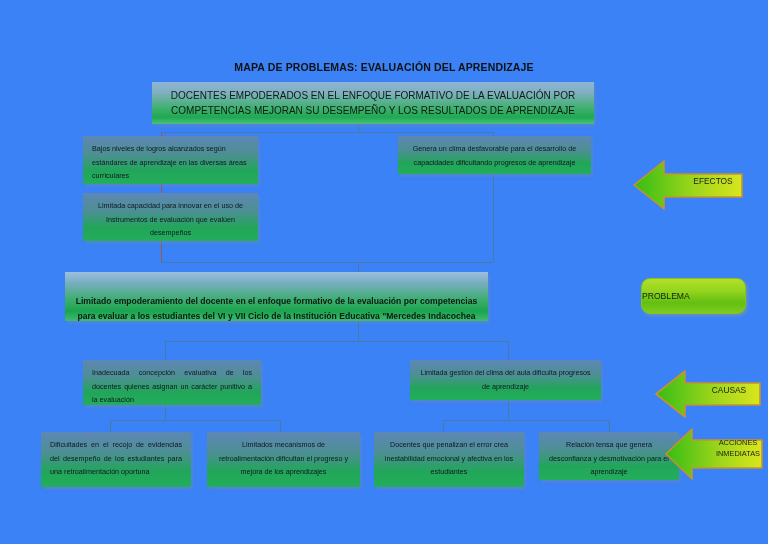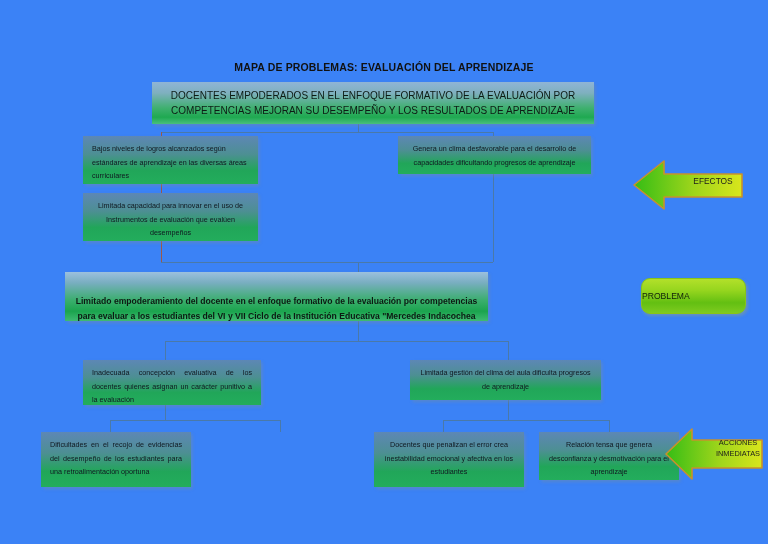--- a/index.html
+++ b/index.html
@@ -177,38 +177,52 @@
   <div class="node" id="node-e1">Bajos niveles de logros alcanzados según estándares de aprendizaje en las diversas áreas curriculares</div>
   <div class="node" id="node-e2">Genera un clima desfavorable para el desarrollo de capacidades dificultando progresos de aprendizaje</div>
   <div class="node" id="node-e3">Limitada capacidad para innovar en el uso de Instrumentos de evaluación que evalúen desempeños</div>
 
   <div class="node" id="node-problem">Limitado empoderamiento del docente en el enfoque formativo de la evaluación por competencias para evaluar a los estudiantes del VI y VII Ciclo de la Institución Educativa "Mercedes Indacochea Lozano"- Huacho</div>
 
   <div class="node jst" id="node-c1">Inadecuada concepción evaluativa de los docentes quienes asignan un carácter punitivo a la evaluación</div>
   <div class="node" id="node-c2">Limitada gestión del clima del aula dificulta progresos de aprendizaje</div>
 
   <div class="node jst" id="node-a1">Dificultades en el recojo de evidencias del desempeño de los estudiantes para una retroalimentación oportuna</div>
+  <div class="node" id="node-a2">Limitados mecanismos de retroalimentación dificultan el progreso y mejora de los aprendizajes</div>
   <div class="node" id="node-a3">Docentes que penalizan el error crea inestabilidad emocional y afectiva en los estudiantes</div>
   <div class="node" id="node-a4">Relación tensa que genera desconfianza y desmotivación para el aprendizaje</div>
 
 
   <div class="arrow-callout" id="arr-efectos">
     <svg width="116" height="56" viewBox="0 0 116 56" xmlns="http://www.w3.org/2000/svg">
       <defs>
         <linearGradient id="gEf" x1="1" y1="0" x2="0" y2="0">
           <stop offset="0%" stop-color="#d9e61c"></stop>
           <stop offset="45%" stop-color="#9ed51b"></stop>
           <stop offset="100%" stop-color="#35bd15"></stop>
         </linearGradient>
       </defs>
       <path d="M34,4 L34,17 L112,17 L112,40 L34,40 L34,52 L4,28 Z" fill="url(#gEf)" stroke="#c8912c" stroke-width="1.6" stroke-linejoin="round"></path>
     </svg>
     <div class="arrow-label">EFECTOS</div>
   </div>
 
+  <div class="arrow-callout" id="arr-causas">
+    <svg width="112" height="54" viewBox="0 0 112 54" xmlns="http://www.w3.org/2000/svg">
+      <defs>
+        <linearGradient id="gCa" x1="1" y1="0" x2="0" y2="0">
+          <stop offset="0%" stop-color="#d9e61c"></stop>
+          <stop offset="45%" stop-color="#9ed51b"></stop>
+          <stop offset="100%" stop-color="#35bd15"></stop>
+        </linearGradient>
+      </defs>
+      <path d="M33,4 L33,16 L108,16 L108,38 L33,38 L33,50 L4,27 Z" fill="url(#gCa)" stroke="#c8912c" stroke-width="1.6" stroke-linejoin="round"></path>
+    </svg>
+    <div class="arrow-label">CAUSAS</div>
+  </div>
 
   <div class="arrow-callout" id="arr-acciones">
     <svg width="104" height="58" viewBox="0 0 104 58" xmlns="http://www.w3.org/2000/svg">
       <defs>
         <linearGradient id="gAc" x1="1" y1="0" x2="0" y2="0">
           <stop offset="0%" stop-color="#d9e61c"></stop>
           <stop offset="45%" stop-color="#9ed51b"></stop>
           <stop offset="100%" stop-color="#35bd15"></stop>
         </linearGradient>
       </defs>

